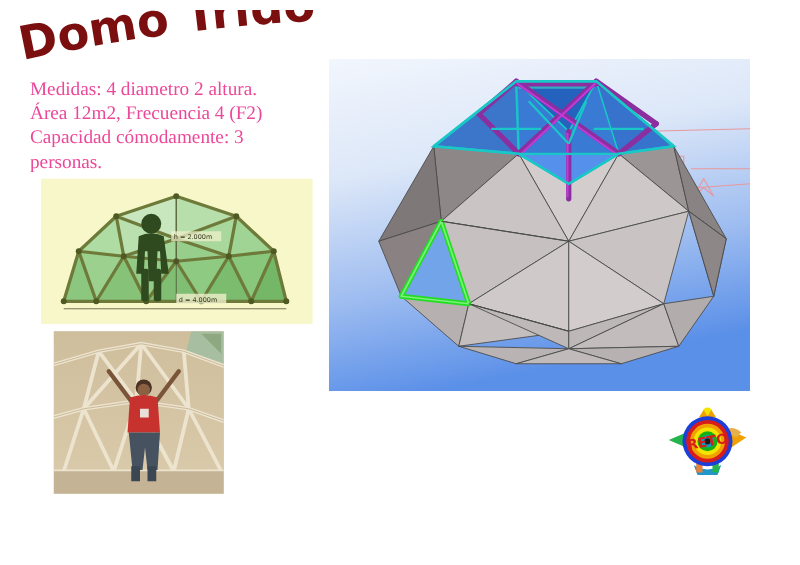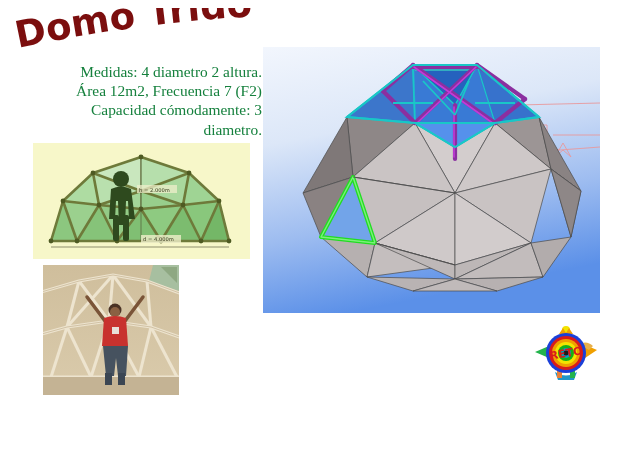--- a/index.html
+++ b/index.html
@@ -22,25 +22,25 @@
     font-family:"DejaVu Sans", sans-serif;
     font-weight:bold;
     font-size:37px;
     fill:#7B0E0E;
     letter-spacing:0px;
   }
 
   
   .info{
     position:absolute;left:24px;top:62px;width:238px;
-    text-align:right;
+    text-align:left;
     font-family:"Liberation Serif", serif;
     font-size:15.4px;
     line-height:19.2px;
-    color:#15803d;
+    color:#ec4899;
   }
   .info span{display:block;}
 
   
   .dome-green{
     position:absolute;left:33px;top:143px;width:217px;height:116px;
     background:#F7F7C9;
     overflow:hidden;
   }
   .dome-green svg{display:block;}
@@ -83,23 +83,23 @@
       <text class="title-text">
         <textPath href="#arcpath" startOffset="0">
           <tspan>Domo Tridom</tspan>
         </textPath>
       </text>
     </svg>
   </div>
 
   <div class="info">
     <span>Medidas: 4 diametro 2 altura.</span>
-    <span>Área 12m2, Frecuencia 7 (F2)</span>
+    <span>Área 12m2, Frecuencia 4 (F2)</span>
     <span>Capacidad cómodamente: 3</span>
-    <span>diametro.</span>
+    <span>personas.</span>
   </div>
 
   <div class="dome-green">
     <svg width="217" height="116" viewBox="0 0 217 116" xmlns="http://www.w3.org/2000/svg">
       <rect x="0" y="0" width="217" height="116" fill="#F7F7C9"></rect>
 
       <g stroke="#5E6B2E" stroke-width="0.6">
         <polygon points="108,14 60,30 108,48" fill="#C9E7BE"></polygon>
         <polygon points="108,14 156,30 108,48" fill="#B6DFAC"></polygon>
         <polygon points="60,30 30,58 66,62" fill="#AEDCA2"></polygon>

